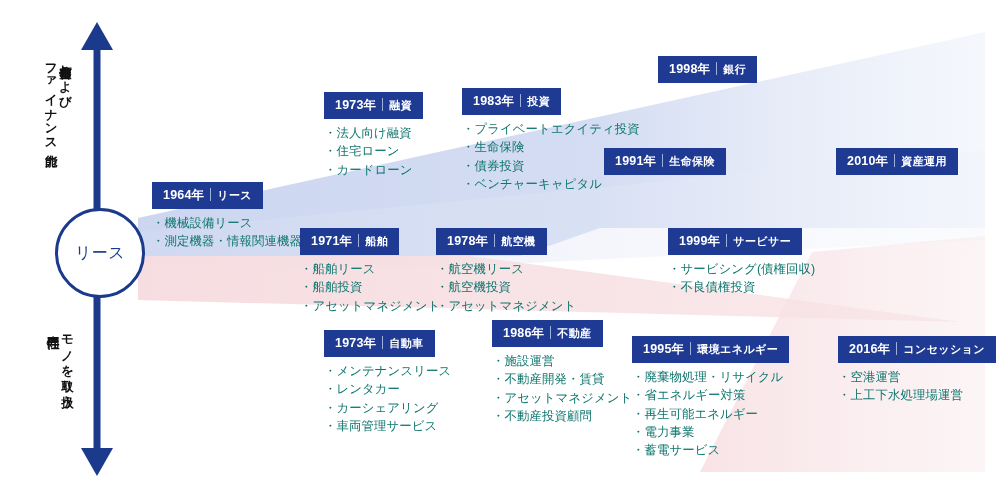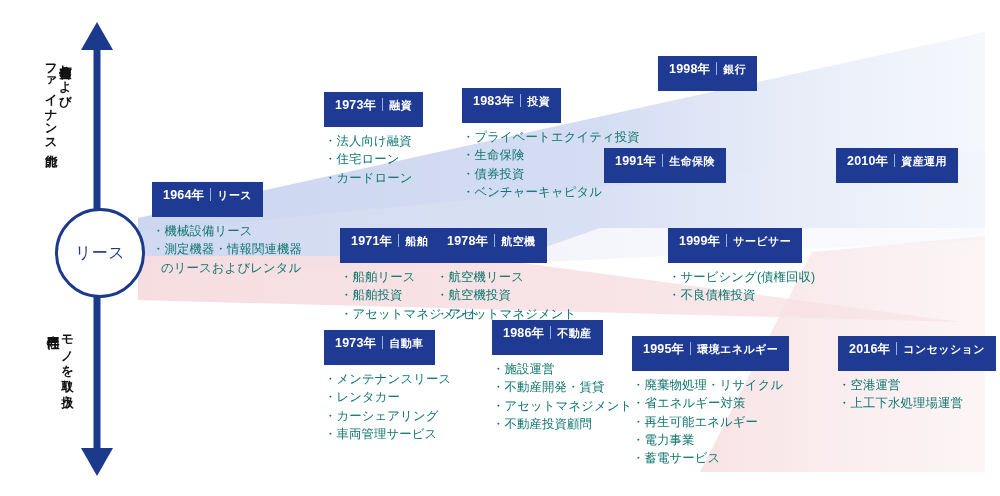--- a/index.html
+++ b/index.html
@@ -89,21 +89,21 @@
   
   .topic {
     position: absolute;
     z-index: 4;
   }
   .topic-header {
     display: inline-flex;
     align-items: baseline;
     background: #1f3a93;
     color: #ffffff;
-    padding: 4px 11px 13px 11px;
+    padding: 4px 11px 5px 11px;
     white-space: nowrap;
     box-shadow: 0 0 0 0 transparent;
   }
   .topic-year {
     font-size: 12.5px;
     font-weight: 700;
     letter-spacing: 0.2px;
   }
   .topic-sep {
     display: inline-block;
@@ -200,21 +200,20 @@
 
   <div class="topic" style="left:152px; top:182px;">
     <div class="topic-header">
       <span class="topic-year">1964年</span>
       <span class="topic-sep"></span>
       <span class="topic-name">リース</span>
     </div>
     <ul class="topic-list">
       <li>・機械設備リース</li>
       <li>・測定機器・情報関連機器</li>
-      <li class="cont">のリースおよびレンタル</li>
     </ul>
   </div>
 
   <div class="topic" style="left:324px; top:92px;">
     <div class="topic-header">
       <span class="topic-year">1973年</span>
       <span class="topic-sep"></span>
       <span class="topic-name">融資</span>
     </div>
     <ul class="topic-list">
@@ -255,21 +254,21 @@
   </div>
 
   <div class="topic" style="left:836px; top:148px;">
     <div class="topic-header">
       <span class="topic-year">2010年</span>
       <span class="topic-sep"></span>
       <span class="topic-name">資産運用</span>
     </div>
   </div>
 
-  <div class="topic" style="left:300px; top:228px;margin-left:40px;">
+  <div class="topic" style="left:300px; top:228px;">
     <div class="topic-header">
       <span class="topic-year">1971年</span>
       <span class="topic-sep"></span>
       <span class="topic-name">船舶</span>
     </div>
     <ul class="topic-list">
       <li>・船舶リース</li>
       <li>・船舶投資</li>
       <li>・アセットマネジメント</li>
     </ul>

